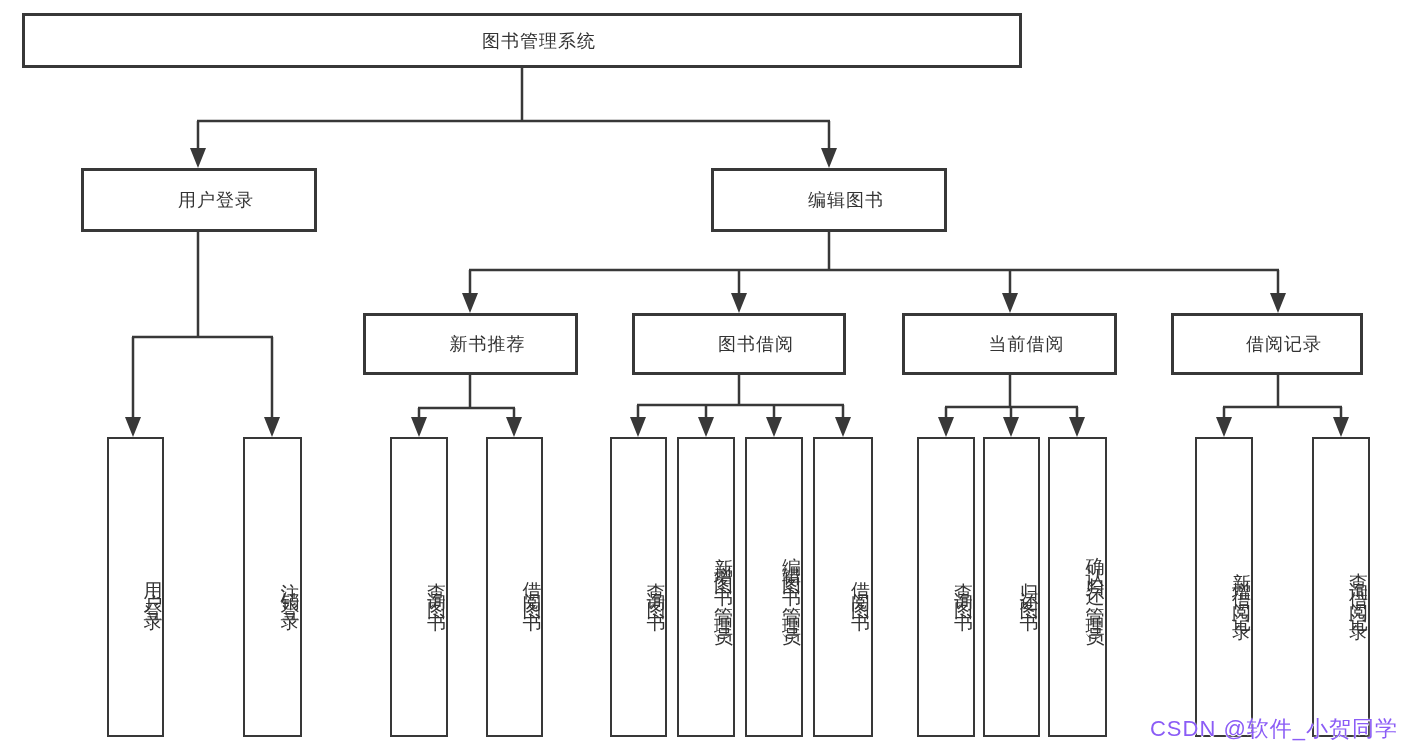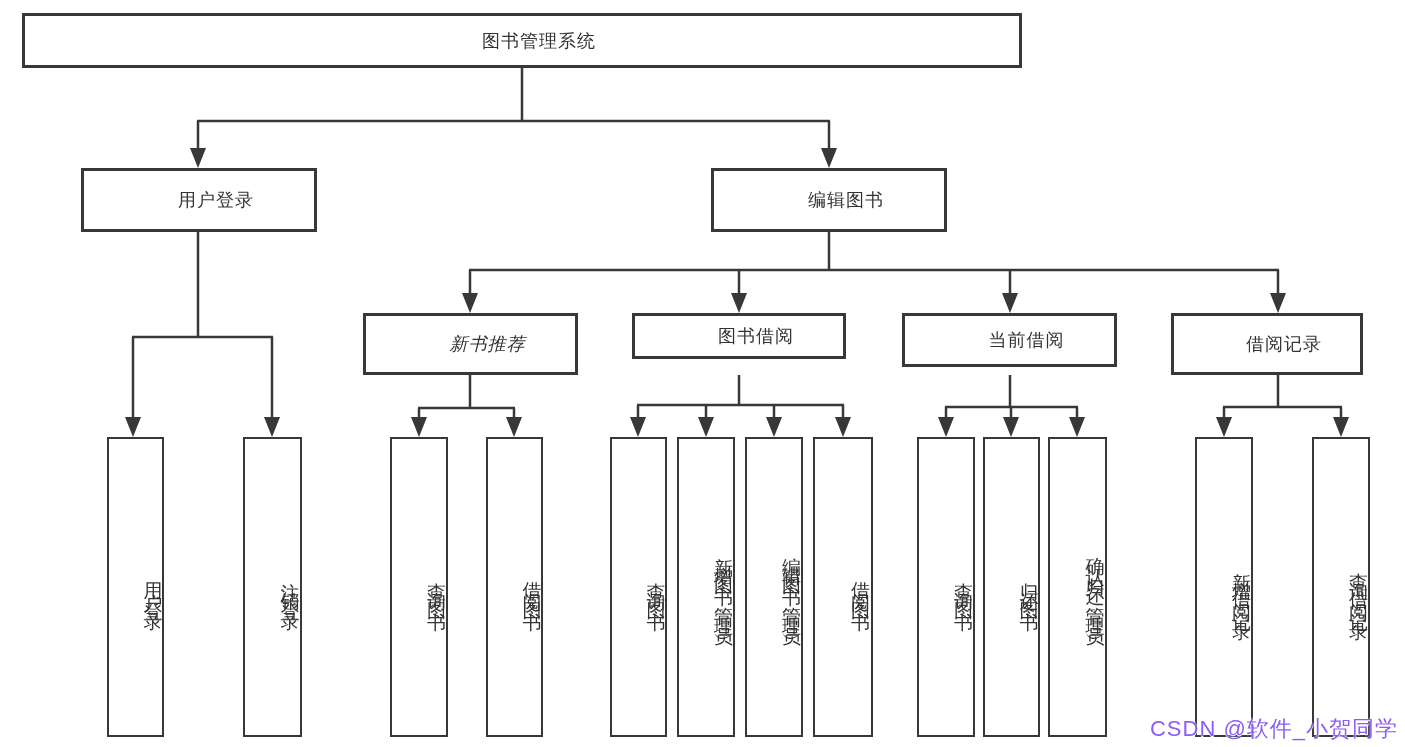--- a/index.html
+++ b/index.html
@@ -83,27 +83,27 @@
     <span>图书管理系统</span>
   </div>
 
   <div class="node" style="left:81px; top:168px; width:236px; height:64px;">
     <span>用户登录</span>
   </div>
   <div class="node" style="left:711px; top:168px; width:236px; height:64px;">
     <span>编辑图书</span>
   </div>
 
-  <div class="node" style="left:363px; top:313px; width:215px; height:62px;font-style:italic;">
+  <div class="node" style="left:363px; top:313px; width:215px; height:62px;">
     <span>新书推荐</span>
   </div>
-  <div class="node" style="left:632px; top:313px; width:214px; height:46px;">
+  <div class="node" style="left:632px; top:313px; width:214px; height:62px;">
     <span>图书借阅</span>
   </div>
-  <div class="node" style="left:902px; top:313px; width:215px; height:54px;font-family:Liberation Mono, monospace;">
+  <div class="node" style="left:902px; top:313px; width:215px; height:62px;font-family:Liberation Mono, monospace;">
     <span>当前借阅</span>
   </div>
   <div class="node" style="left:1171px; top:313px; width:192px; height:62px;">
     <span>借阅记录</span>
   </div>
 
   <div class="node vnode" style="left:107px; top:437px; width:57px; height:300px;">
     <span class="vtext">用户登录</span>
   </div>
   <div class="node vnode" style="left:243px; top:437px; width:59px; height:300px;">

